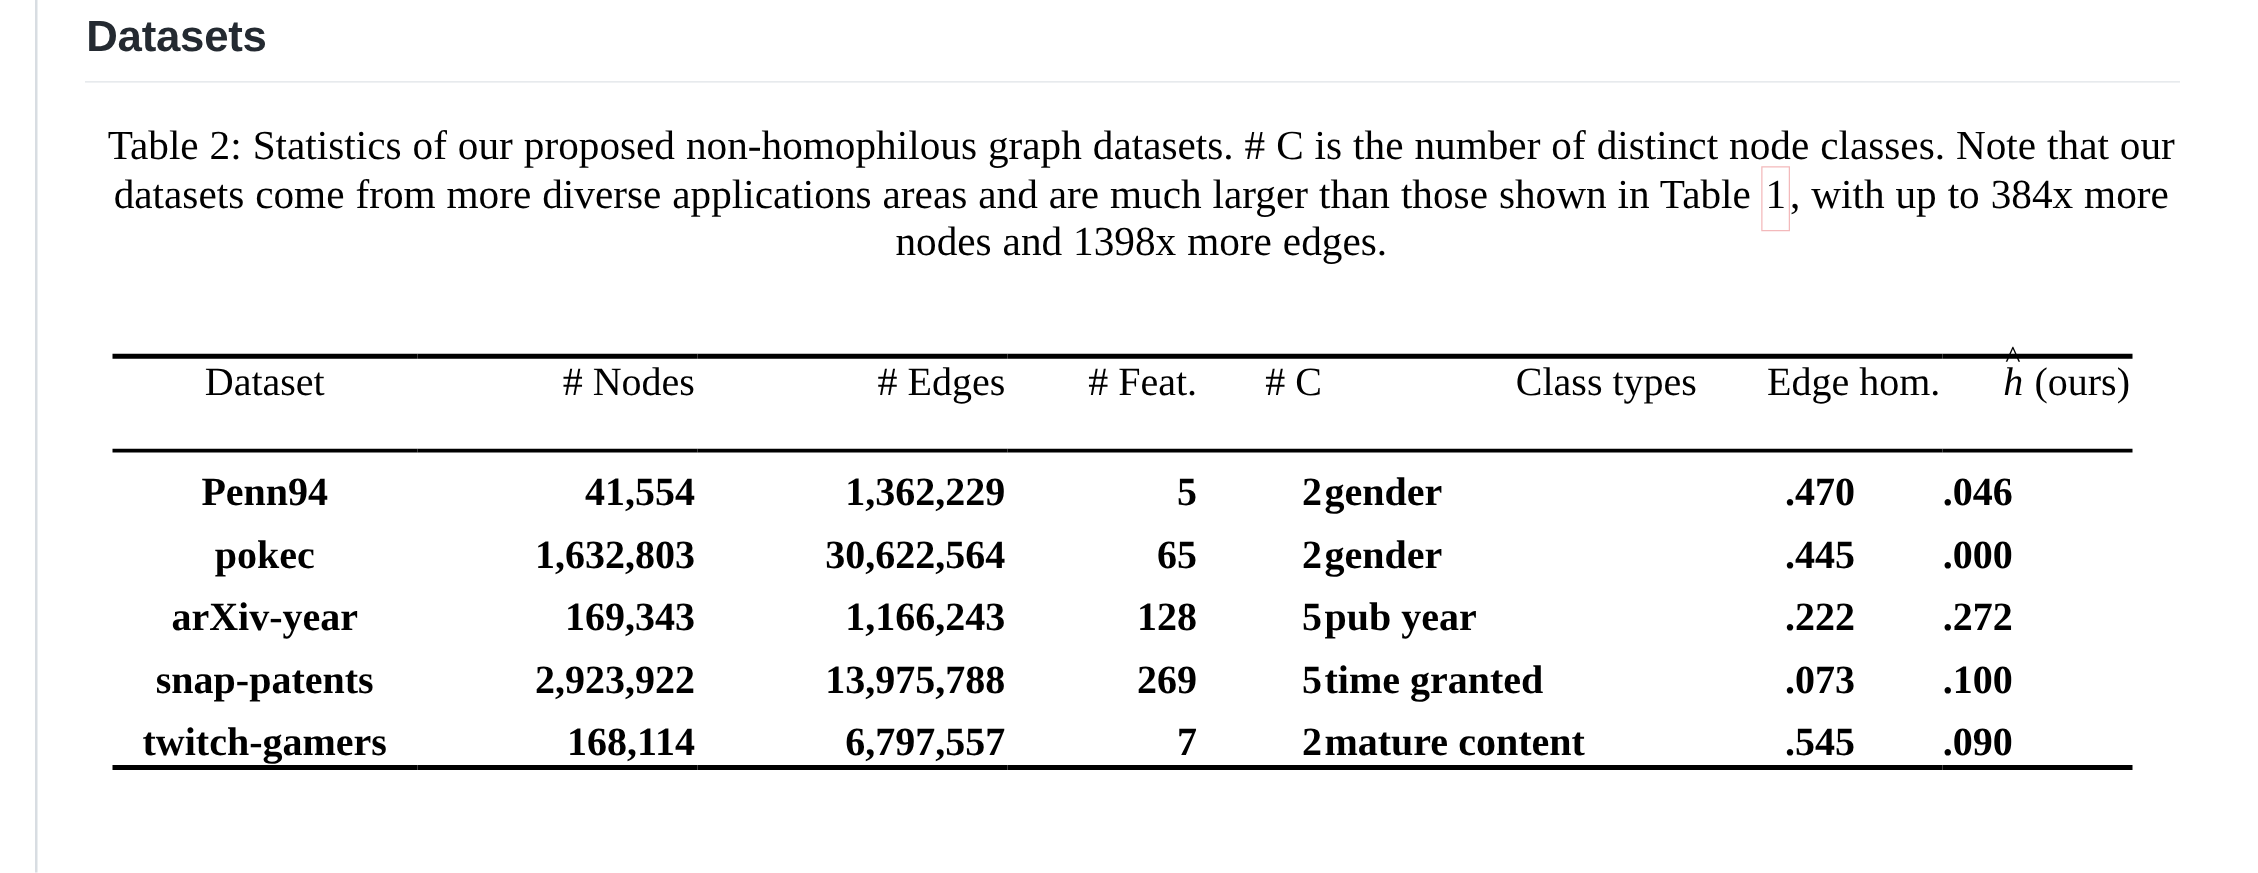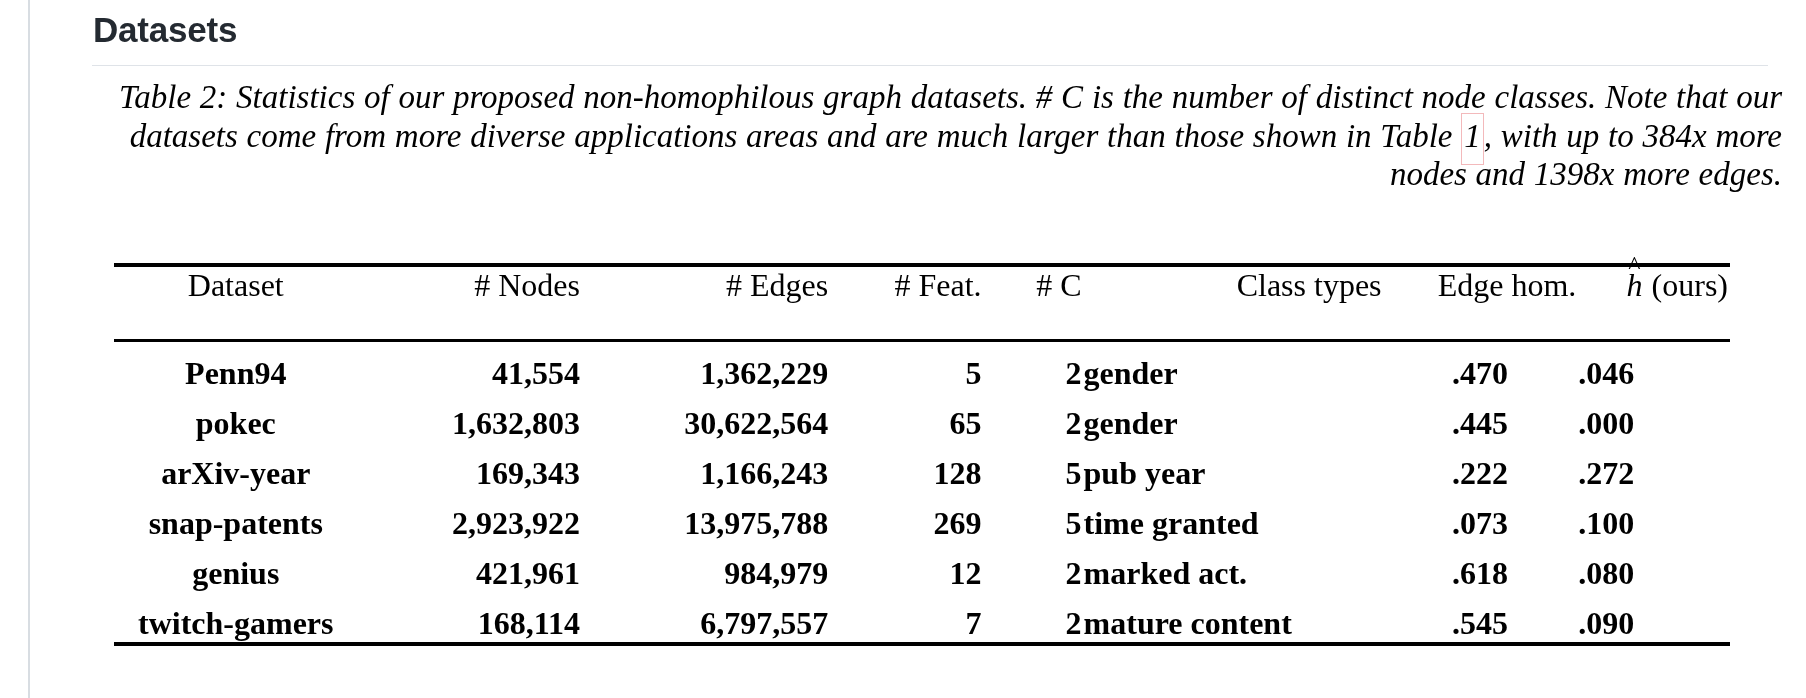--- a/index.html
+++ b/index.html
@@ -20,21 +20,21 @@
     position: absolute;
     left: 28px;
     top: 0;
     width: 2px;
     height: 698px;
     background: #d8dde2;
   }
 
   .content {
     position: absolute;
-    left: 92px;
+    left: 68px;
     top: 0;
     width: 1690px;
     height: 698px;
   }
 
   
   .section-title {
     font-family: "Liberation Sans", "DejaVu Sans", sans-serif;
     font-weight: bold;
     font-size: 35px;
@@ -46,28 +46,27 @@
   }
   .title-divider {
     margin-top: 18px;
     width: 1676px;
     height: 1px;
     background: #dfe3e8;
   }
 
   
   .caption {
-    margin-top: 12px;
+    margin-top: 32px;
     font-size: 33px;
     line-height: 38.5px;
     color: #000000;
     width: 1690px;
-    text-align: right;
+    text-align: center;
     word-spacing: 0.5px;
-    font-style: italic;
   }
   .link-ref {
     position: relative;
     display: inline-block;
     padding: 0 3px;
     color: #000;
     text-decoration: none;
   }
   .link-ref::after {
     content: "";
@@ -221,30 +220,20 @@
             <td class="c-dataset">snap-patents</td>
             <td class="c-nodes bold-val">2,923,922</td>
             <td class="c-edges">13,975,788</td>
             <td class="c-feat">269</td>
             <td class="c-classes">5</td>
             <td class="c-types">time granted</td>
             <td class="c-edgehom">.073</td>
             <td class="c-hhat">.100</td>
           </tr>
           <tr class="data-row">
-            <td class="c-dataset">genius</td>
-            <td class="c-nodes">421,961</td>
-            <td class="c-edges">984,979</td>
-            <td class="c-feat">12</td>
-            <td class="c-classes">2</td>
-            <td class="c-types">marked act.</td>
-            <td class="c-edgehom">.618</td>
-            <td class="c-hhat">.080</td>
-          </tr>
-          <tr class="data-row">
             <td class="c-dataset">twitch-gamers</td>
             <td class="c-nodes">168,114</td>
             <td class="c-edges">6,797,557</td>
             <td class="c-feat">7</td>
             <td class="c-classes">2</td>
             <td class="c-types">mature content</td>
             <td class="c-edgehom">.545</td>
             <td class="c-hhat">.090</td>
           </tr>
         </tbody>

